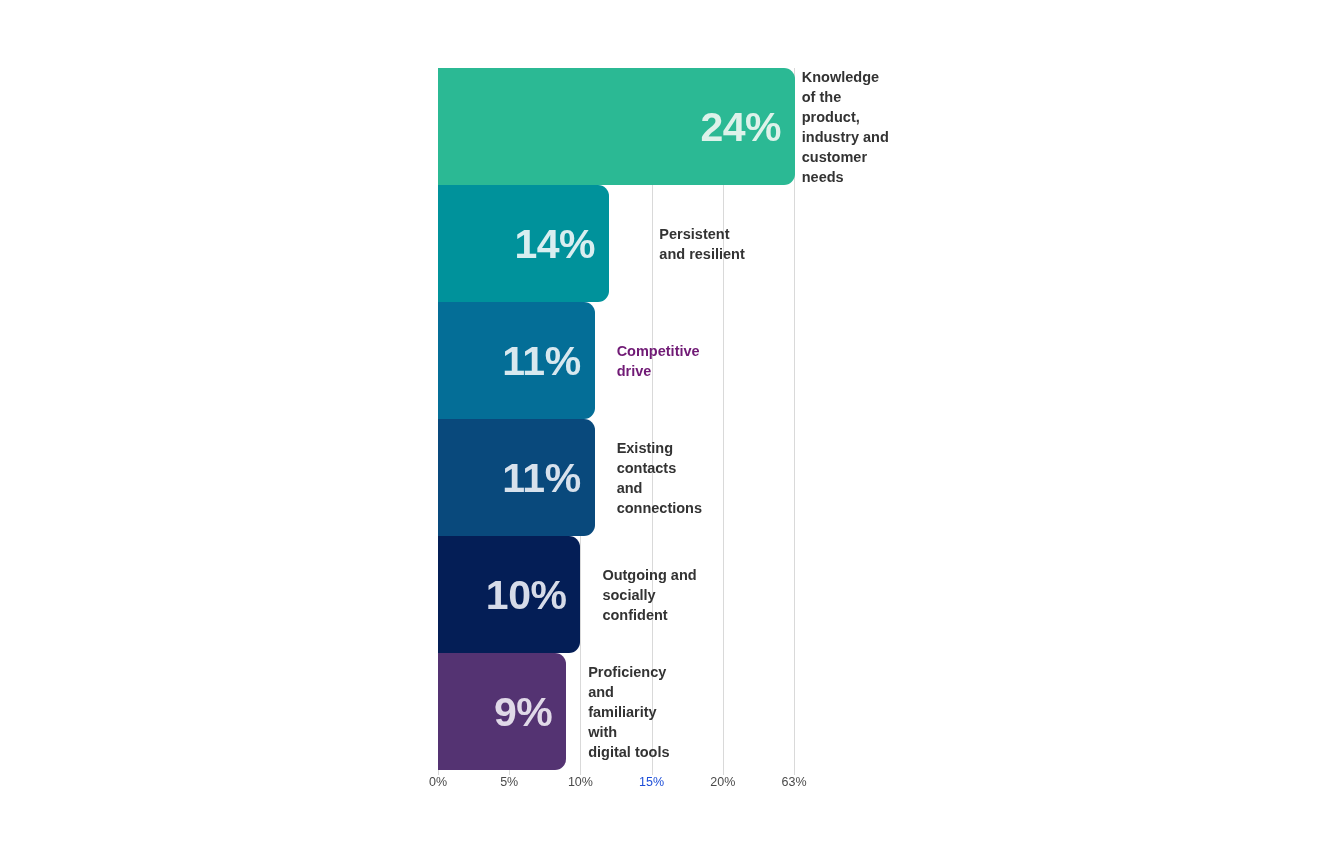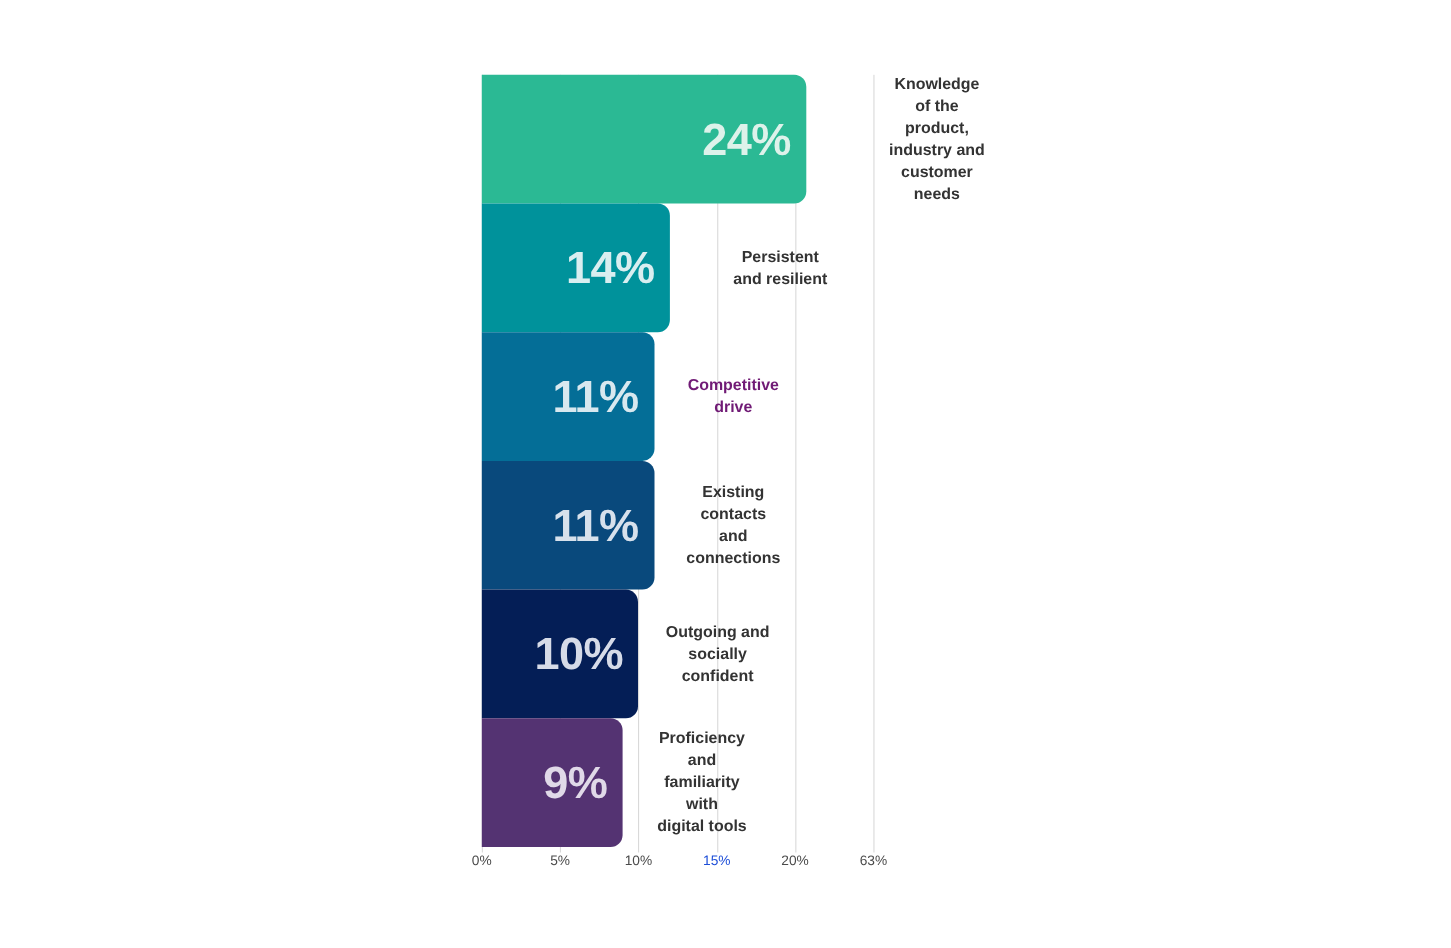--- a/index.html
+++ b/index.html
@@ -78,21 +78,20 @@
   .bar-label {
     position: absolute;
     top: 50%;
     transform: translateY(-50%);
     font-size: 14.5px;
     font-weight: bold;
     color: #333333;
     line-height: 1.39;
     width: 100px;
     white-space: pre-line;
-    text-align: center;
   }
 
   
   #x-axis {
     position: absolute;
     left: 438px;
     top: 770px;
     width: 356px;
     height: 30px;
   }
@@ -121,21 +120,21 @@
     <div id="gridlines">
         <div class="gridline" style="left: 0px; background: rgb(217, 217, 217);"></div>
         <div class="gridline" style="left: 71.2px; background: rgb(217, 217, 217);"></div>
         <div class="gridline" style="left: 142.4px; background: rgb(217, 217, 217);"></div>
         <div class="gridline" style="left: 213.6px; background: rgb(217, 217, 217);"></div>
         <div class="gridline" style="left: 284.8px; background: rgb(217, 217, 217);"></div>
         <div class="gridline" style="left: 356px; background: rgb(217, 217, 217);"></div>
       </div>
     <div class="bars-layer" id="bars-layer">
         <div class="bar-row" style="top: 0px; width: 356px;">
-          <div class="bar" style="width: 295px; background: rgb(43, 185, 148);">
+          <div class="bar" style="width: 357px; background: rgb(43, 185, 148);">
             <span class="bar-value" style="color: rgb(221, 242, 234);">24%</span>
           </div>
           <div class="bar-label" style="left: 363.76px; color: rgb(51, 51, 51);">Knowledge
 of the
 product,
 industry and
 customer
 needs</div>
         </div>
         <div class="bar-row" style="top: 117px; width: 356px;">

